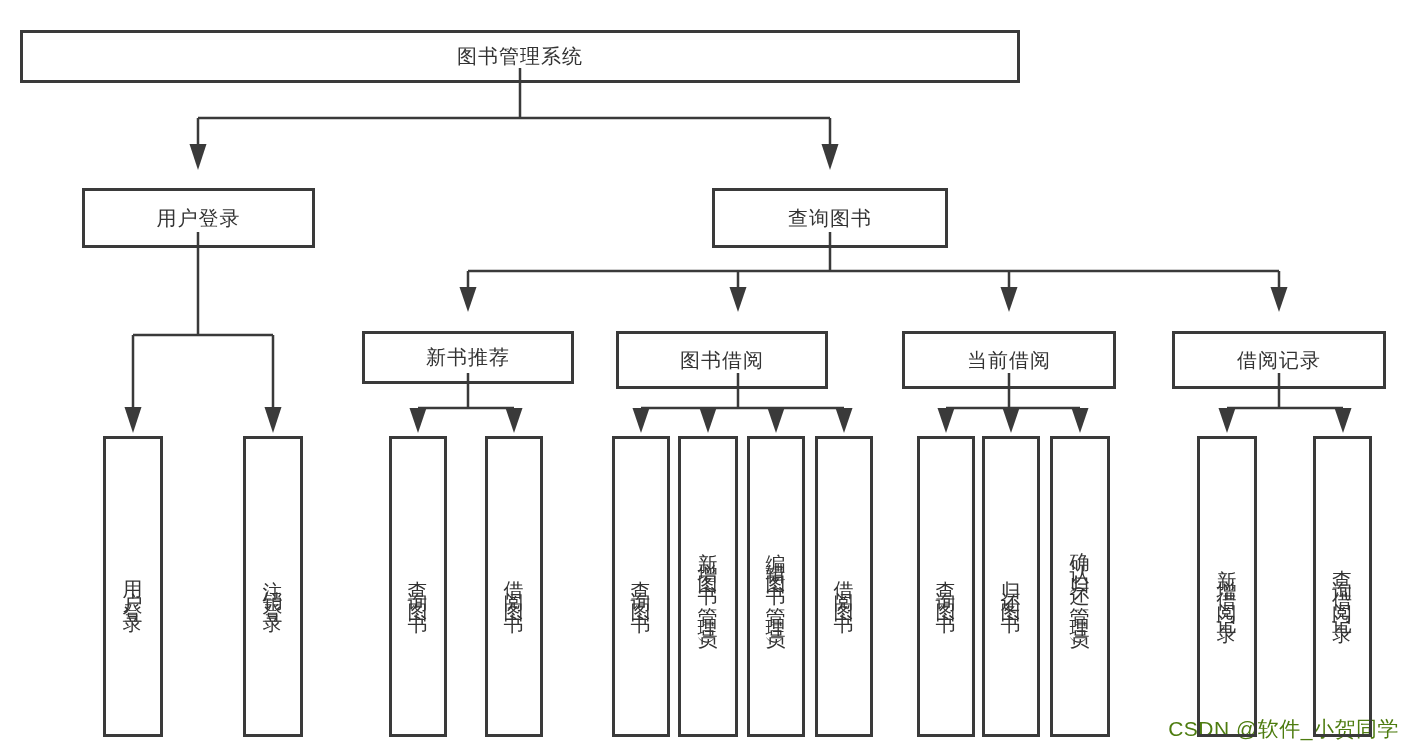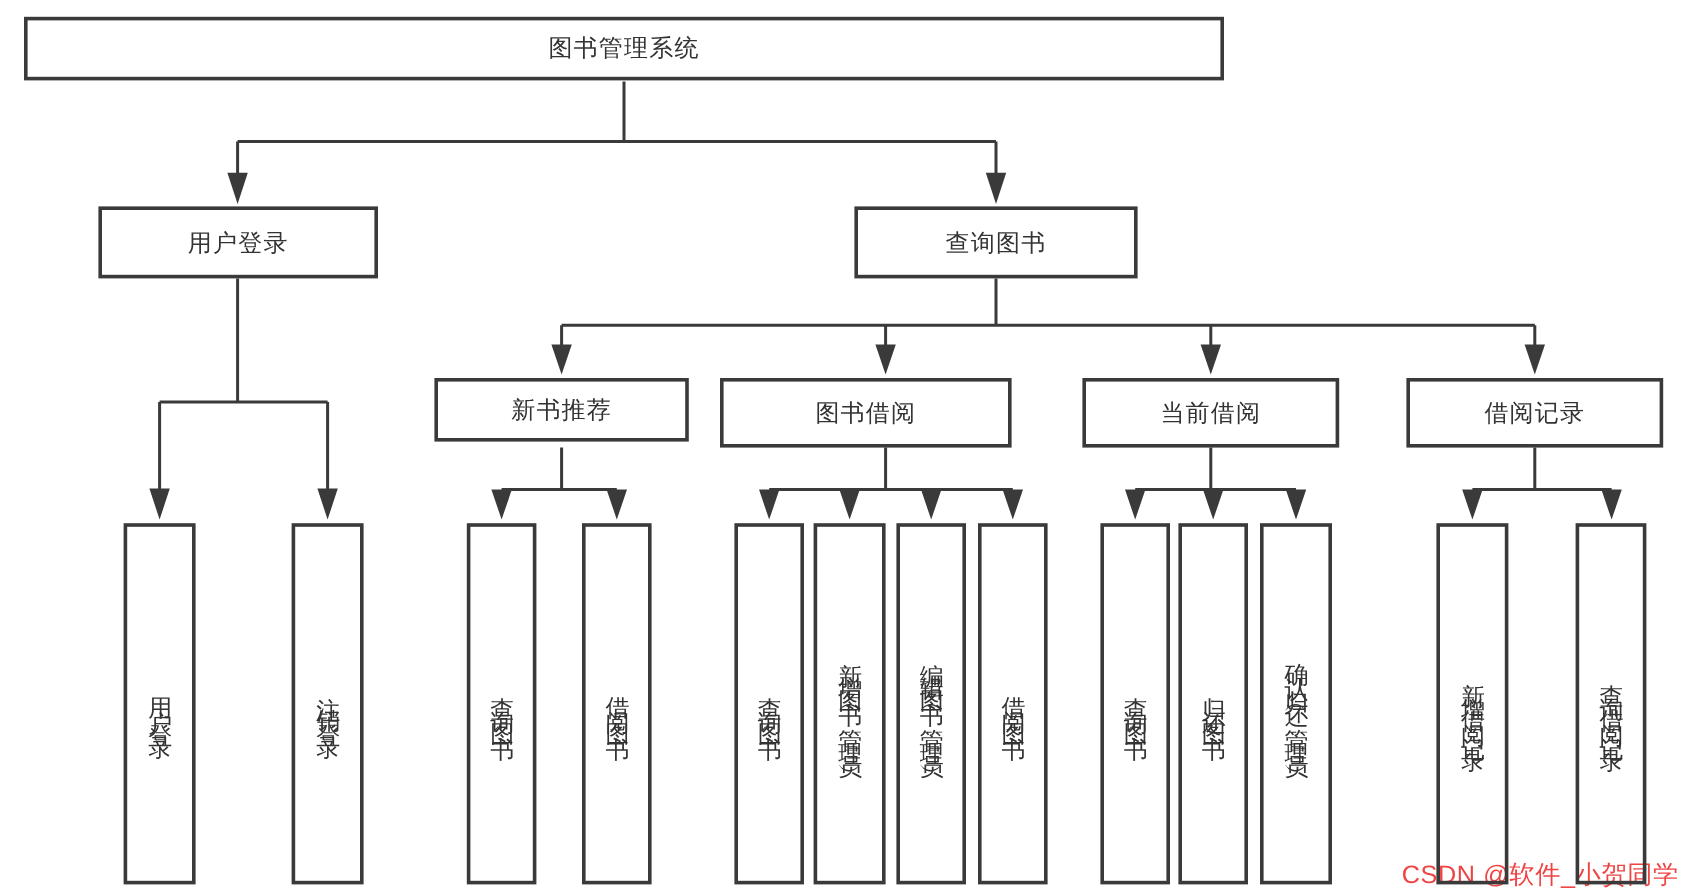--- a/index.html
+++ b/index.html
@@ -19,41 +19,42 @@
     position: absolute;
     left: 0;
     top: 0;
     z-index: 1;
   }
   .watermark {
     position: absolute;
     right: 6px;
     bottom: 4px;
     z-index: 0;
-    color: #ef4444;
+    color: #4d7c0f;
     font-size: 21px;
     letter-spacing: 0.5px;
     white-space: nowrap;
   }
   .box {
     position: absolute;
     box-sizing: border-box;
     border: 3px solid #3a3a3a;
     background: transparent;
     color: #333333;
     display: flex;
     align-items: center;
     justify-content: center;
     z-index: 2;
     text-align: center;
   }
   .hbox {
     font-size: 20px;
     letter-spacing: 1px;
     white-space: nowrap;
+    margin-top: 16px;
   }
   .vbox {
     writing-mode: vertical-rl;
     text-orientation: mixed;
     font-size: 20px;
     letter-spacing: 11px;
     line-height: 1;
     white-space: nowrap;
   }
 </style>
@@ -103,21 +104,21 @@
   </svg>
 
   <div class="watermark">CSDN @软件_小贺同学</div>
 
   <div class="box hbox" style="left:20px;top:14px;width:1000px;height:53px">图书管理系统</div>
 
   <div class="box hbox" style="left:82px;top:172px;width:233px;height:60px">用户登录</div>
   <div class="box hbox" style="left:712px;top:172px;width:236px;height:60px">查询图书</div>
 
   <div class="box hbox" style="left:362px;top:315px;width:212px;height:53px">新书推荐</div>
-  <div class="box hbox" style="left:600px;top:315px;width:243px;height:58px">图书借阅</div>
+  <div class="box hbox" style="left:616px;top:315px;width:212px;height:58px">图书借阅</div>
   <div class="box hbox" style="left:902px;top:315px;width:214px;height:58px">当前借阅</div>
   <div class="box hbox" style="left:1172px;top:315px;width:214px;height:58px">借阅记录</div>
 
   <div class="box vbox" style="left:103px;top:436px;width:60px;height:301px">用户登录</div>
   <div class="box vbox" style="left:243px;top:436px;width:60px;height:301px">注销登录</div>
 
   <div class="box vbox" style="left:389px;top:436px;width:58px;height:301px">查询图书</div>
   <div class="box vbox" style="left:485px;top:436px;width:58px;height:301px">借阅图书</div>
 
   <div class="box vbox" style="left:612px;top:436px;width:58px;height:301px">查询图书</div>

